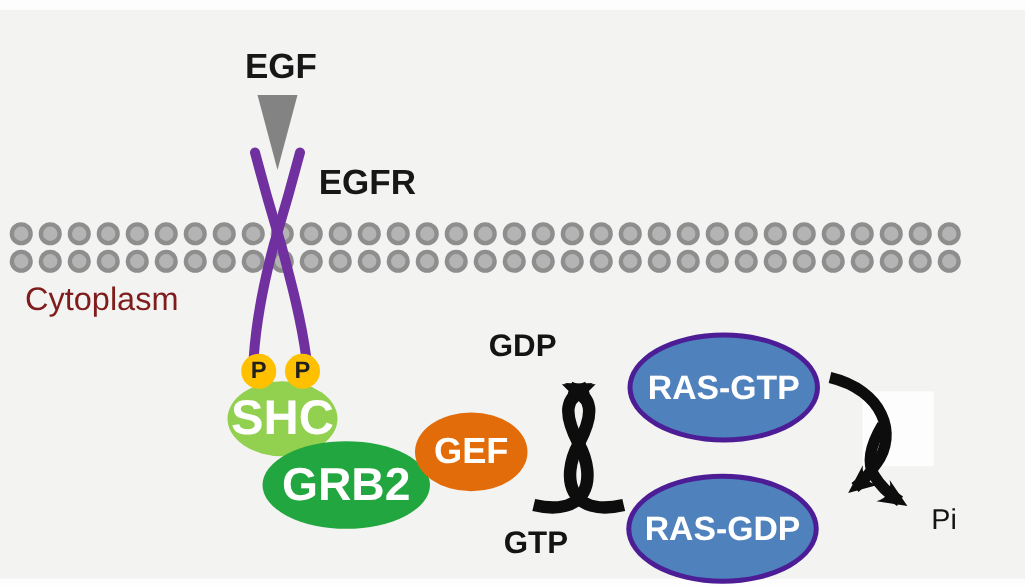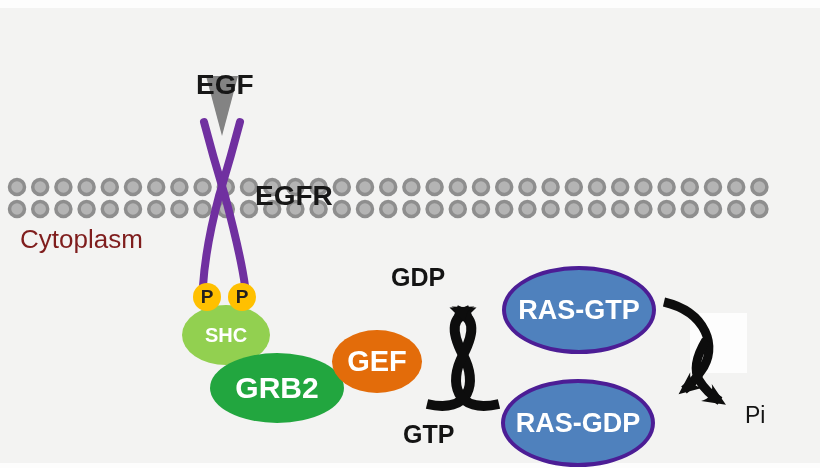--- a/index.html
+++ b/index.html
@@ -9,31 +9,31 @@
     font-family:"Liberation Sans", sans-serif;
   }
   .strip{position:absolute;left:0;width:100%;background:#fdfdfd;}
   .strip.top{top:0;height:8px;}
   .strip.bottom{bottom:0;height:5px;}
   svg.art{position:absolute;left:0;top:0;}
   .receptor{fill:none;stroke-width:8;stroke-linecap:round;}
   .arrow{fill:none;stroke-width:10;stroke-linecap:butt;}
   .arrow.thin{stroke-width:9;}
   .lbl{position:absolute;white-space:nowrap;color:#171717;}
-  .lbl.title{font-size:28px;font-weight:700;margin-top:32px;}
+  .lbl.title{font-size:28px;font-weight:700;}
   .lbl.gray{font-size:26px;font-weight:400;color:#7f1d1d;}
   .lbl.nt{font-size:25px;font-weight:600;color:#141414;}
   .lbl.pi{font-size:23px;font-weight:500;color:#141414;}
   .node{
     position:absolute;border-radius:50%;
     display:flex;align-items:center;justify-content:center;
     color:#ffffff;font-weight:700;box-sizing:border-box;
   }
-  .node.shc{left:182px;top:305px;width:88px;height:60px;background:#92d050;font-size:20px;}
-  .node.grb2{left:210px;top:353px;width:134px;height:70px;background:#22a63f;font-size:30px;}
+  .node.shc{left:182px;top:305px;width:88px;height:60px;background:#92d050;font-size:39px;}
+  .node.grb2{left:210px;top:353px;width:134px;height:70px;background:#22a63f;font-size:37px;}
   .node.gef{left:332px;top:330px;width:90px;height:63px;background:#e36c0a;font-size:29px;}
   .node.ras{background:#4f81bd;border:4px solid #4c1d95;font-size:27px;width:154px;height:88px;}
   .node.rasgtp{left:502px;top:266px;}
   .node.rasgdp{left:501px;top:379px;}
   .node.gap{left:719px;top:329px;width:90px;height:57px;background:#c00000;font-size:28px;}
   .pbadge{
     position:absolute;width:28px;height:28px;border-radius:50%;
     background:#ffc000;color:#221f1f;font-weight:700;font-size:19px;
     display:flex;align-items:center;justify-content:center;
   }
@@ -155,19 +155,19 @@
   </div>
 
   <div class="node ras rasgtp">
     <span>RAS-GTP</span>
   </div>
   <div class="node ras rasgdp">
     <span>RAS-GDP</span>
   </div>
 
   <div class="lbl title" style="left:196px;top:37px;">EGF</div>
-  <div class="lbl title" style="left:255px;top:148px;text-align:right;">EGFR</div>
+  <div class="lbl title" style="left:255px;top:130px;text-align:right;">EGFR</div>
   <div class="lbl gray" style="left:20px;top:224px;">Cytoplasm</div>
   <div class="lbl nt" style="left:391px;top:263px;">GDP</div>
   <div class="lbl nt" style="left:403px;top:420px;text-align:right;">GTP</div>
   <div class="lbl pi" style="left:745px;top:402px;">Pi</div>
 
 </div>
 
 </body></html>

